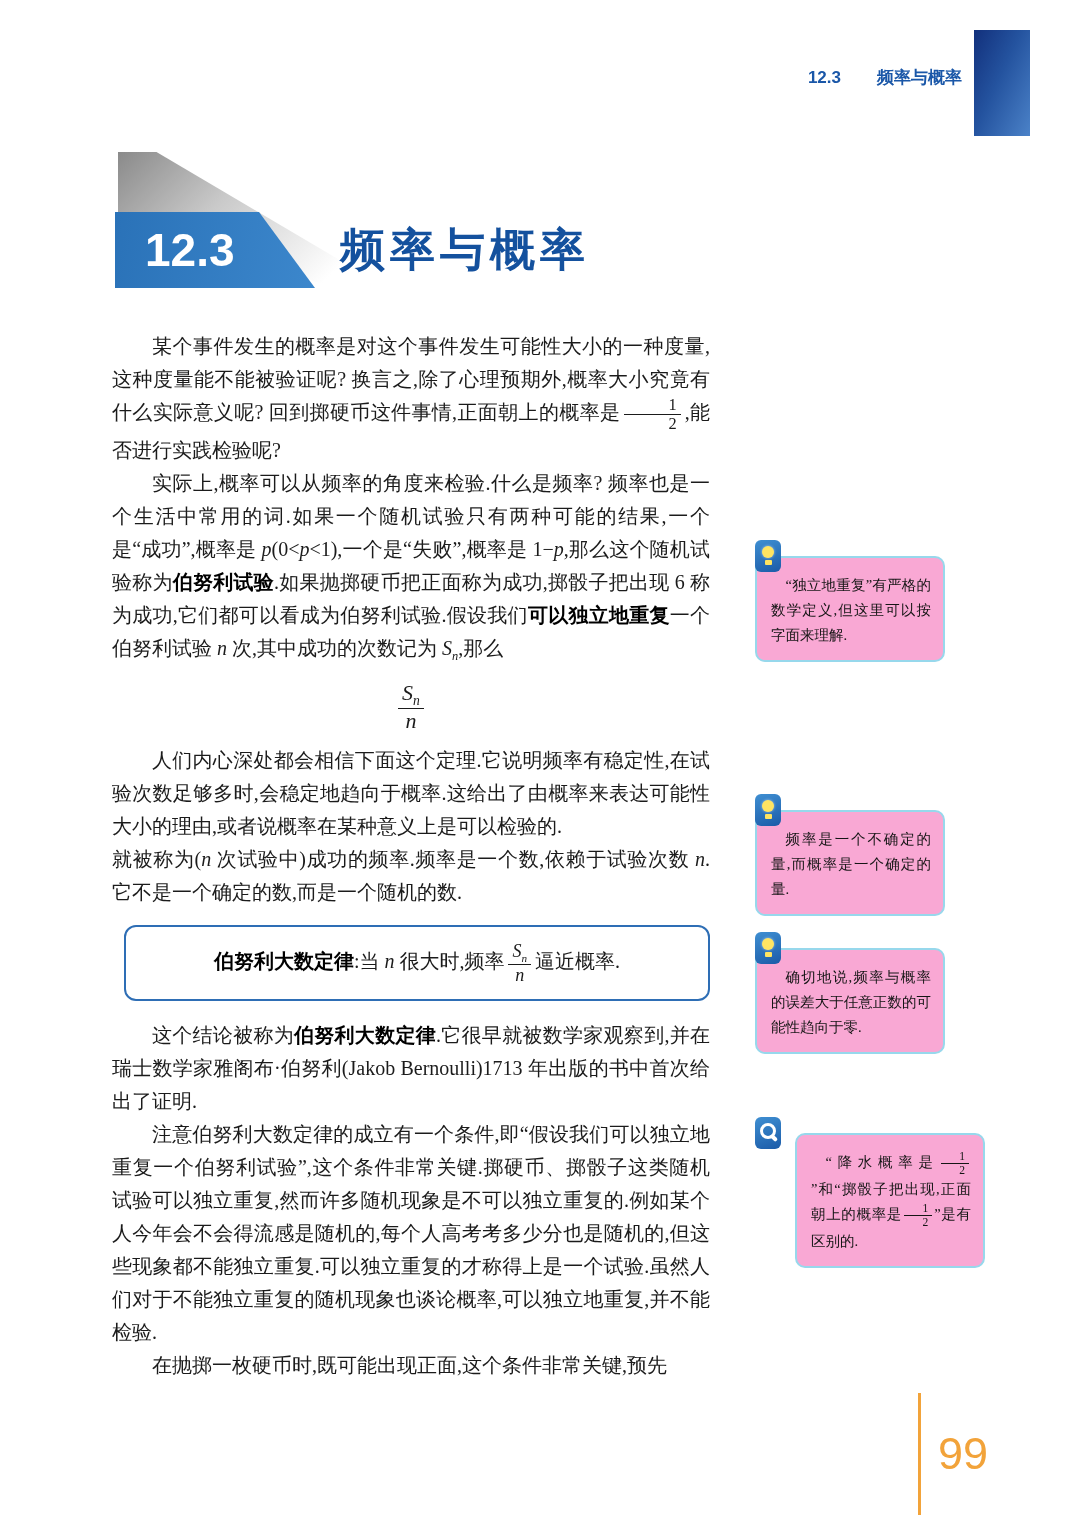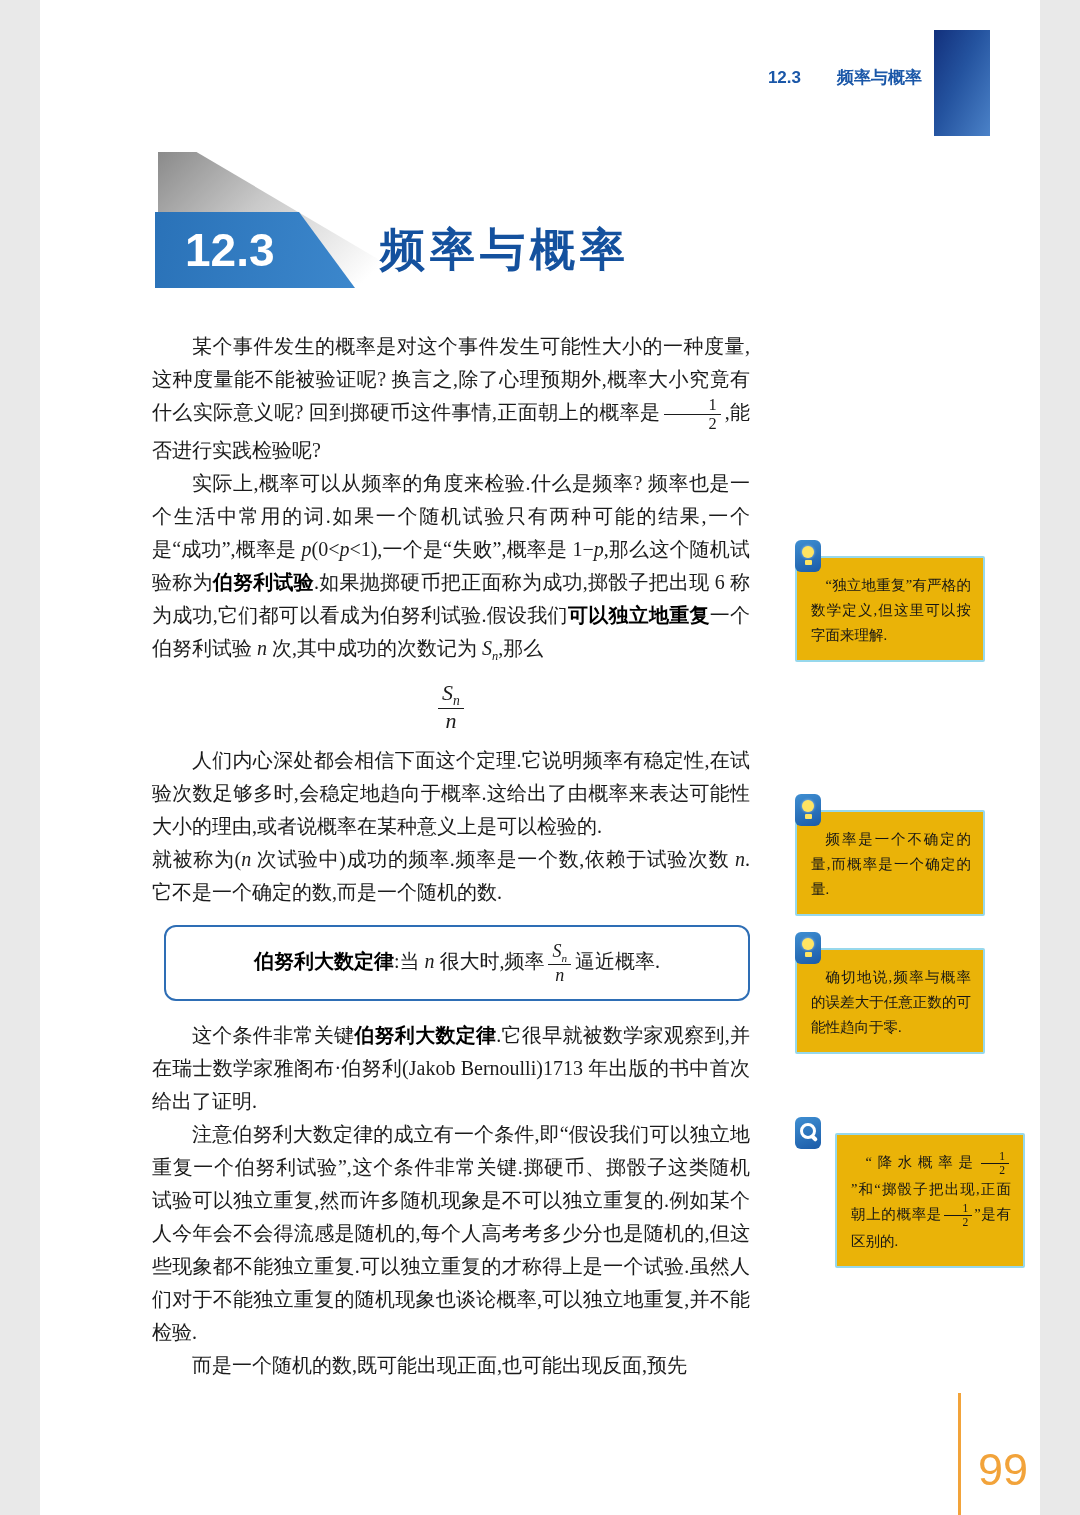--- a/index.html
+++ b/index.html
@@ -1,17 +1,17 @@
 <!DOCTYPE html>
 <html><head>
 <meta charset="utf-8">
 <style>
   html,body{margin:0;padding:0;background:#e9e9e9;}
   .page{
-    position:relative;width:1000px;height:1515px;margin:0 auto;
+    position:relative;width:1080px;height:1515px;margin:0 auto;
     background:#ffffff;overflow:hidden;
     font-family:"Liberation Serif","DejaVu Serif",serif;color:#1b1b1b;
   }
 
   
   .running-header{
     position:absolute;top:66px;right:118px;display:flex;gap:36px;align-items:baseline;
     font-family:"Liberation Sans","DejaVu Sans",sans-serif;font-weight:bold;
     font-size:17px;color:#1a57a8;
   }
@@ -65,21 +65,21 @@
   }
   .theorem-box .frac{font-size:0.9em;}
 
   
   .note{position:absolute;left:755px;width:190px;}
   .note:nth-of-type(1){top:556px;}
   .note:nth-of-type(2){top:810px;}
   .note:nth-of-type(3){top:948px;}
   .note:nth-of-type(4){top:1133px;padding-left:40px;}
   .note-box{
-    background:#eab308;border:2px solid #97d8ec;border-radius:2px;
+    background:#f9a8d4;border:2px solid #97d8ec;border-radius:10px;
     padding:15px 12px 12px 14px;box-sizing:border-box;
     font-size:14.5px;line-height:25px;color:#151515;
     text-align:justify;text-indent:1em;
   }
   .note-box .frac{font-size:0.8em;margin:0 2px;}
   .note-icon{
     position:absolute;top:-16px;left:0;width:26px;height:32px;border-radius:6px;z-index:2;
     background:linear-gradient(160deg,#3f8fd2,#1b5ba8);
   }
   .icon-bulb::before{
@@ -97,21 +97,20 @@
   .icon-mag::after{
     content:"";position:absolute;left:15px;top:19px;width:8px;height:3.5px;
     background:#fff;transform:rotate(42deg);border-radius:2px;
   }
 
   
   .page-num-line{position:absolute;left:918px;top:1393px;width:3px;height:122px;background:#f2a33a;}
   .page-num{
     position:absolute;left:938px;top:1428px;font-size:45px;color:#f2a33a;
     font-family:"Liberation Sans","DejaVu Sans",sans-serif;
-    margin-top:16px;
   }
 </style>
 </head>
 <body>
 
 <div class="page">
 
   <div class="running-header">
     <span>12.3</span>
     <span>频率与概率</span>
@@ -124,23 +123,23 @@
   </div>
   <div class="section-title">频率与概率</div>
 
   <div class="main-col">
       <p class="para indent"><span>某个事件发生的概率是对这个事件发生可能性大小的一种度量,这种度量能不能被验证呢? 换言之,除了心理预期外,概率大小究竟有什么实际意义呢? 回到掷硬币这件事情,正面朝上的概率是</span><span class="frac"><span class="fnum"><span>1</span></span><span class="fden"><span>2</span></span></span><span>,能否进行实践检验呢?</span></p>
       <p class="para indent"><span>实际上,概率可以从频率的角度来检验.什么是频率? 频率也是一个生活中常用的词.如果一个随机试验只有两种可能的结果,一个是“成功”,概率是 </span><span class="mvar">p</span><span>(0&lt;</span><span class="mvar">p</span><span>&lt;1),一个是“失败”,概率是 1−</span><span class="mvar">p</span><span>,那么这个随机试验称为</span><span class="blue-bold">伯努利试验</span><span>.如果抛掷硬币把正面称为成功,掷骰子把出现 6 称为成功,它们都可以看成为伯努利试验.假设我们</span><span class="blue-bold">可以独立地重复</span><span>一个伯努利试验 </span><span class="mvar">n</span><span> 次,其中成功的次数记为 </span><span><span class="mvar">S</span><sub class="msub mvar">n</sub></span><span>,那么</span></p>
       <div class="formula"><span class="frac"><span class="fnum"><span class="mvar">S</span><sub class="msub mvar">n</sub></span><span class="fden"><span class="mvar">n</span></span></span></div>
       <p class="para indent"><span>人们内心深处都会相信下面这个定理.它说明频率有稳定性,在试验次数足够多时,会稳定地趋向于概率.这给出了由概率来表达可能性大小的理由,或者说概率在某种意义上是可以检验的.</span></p>
       <p class="para"><span>就被称为(</span><span class="mvar">n</span><span> 次试验中)成功的频率.频率是一个数,依赖于试验次数 </span><span class="mvar">n</span><span>.它不是一个确定的数,而是一个随机的数.</span></p>
       <div class="theorem-box"><span class="blue-bold">伯努利大数定律</span><span>:当 </span><span class="mvar">n</span><span> 很大时,频率</span><span class="frac"><span class="fnum"><span class="mvar">S</span><sub class="msub mvar">n</sub></span><span class="fden"><span class="mvar">n</span></span></span><span>逼近概率.</span></div>
-      <p class="para indent"><span>这个条件非常关键</span><span class="blue-bold">伯努利大数定律</span><span>.它很早就被数学家观察到,并在瑞士数学家雅阁布·伯努利(Jakob Bernoulli)1713 年出版的书中首次给出了证明.</span></p>
+      <p class="para indent"><span>这个结论被称为</span><span class="blue-bold">伯努利大数定律</span><span>.它很早就被数学家观察到,并在瑞士数学家雅阁布·伯努利(Jakob Bernoulli)1713 年出版的书中首次给出了证明.</span></p>
       <p class="para indent"><span>注意伯努利大数定律的成立有一个条件,即“假设我们可以独立地重复一个伯努利试验”,这个条件非常关键.掷硬币、掷骰子这类随机试验可以独立重复,然而许多随机现象是不可以独立重复的.例如某个人今年会不会得流感是随机的,每个人高考考多少分也是随机的,但这些现象都不能独立重复.可以独立重复的才称得上是一个试验.虽然人们对于不能独立重复的随机现象也谈论概率,可以独立地重复,并不能检验.</span></p>
-      <p class="para indent"><span>而是一个随机的数,既可能出现正面,也可能出现反面,预先</span></p>
+      <p class="para indent"><span>在抛掷一枚硬币时,既可能出现正面,这个条件非常关键,预先</span></p>
     </div>
 
   <div id="notes-wrap">
       <div class="note">
         <div class="note-icon icon-bulb"></div>
         <div class="note-box"><span>“独立地重复”有严格的数学定义,但这里可以按字面来理解.</span></div>
       </div>
       <div class="note">
         <div class="note-icon icon-bulb"></div>
         <div class="note-box"><span>频率是一个不确定的量,而概率是一个确定的量.</span></div>

